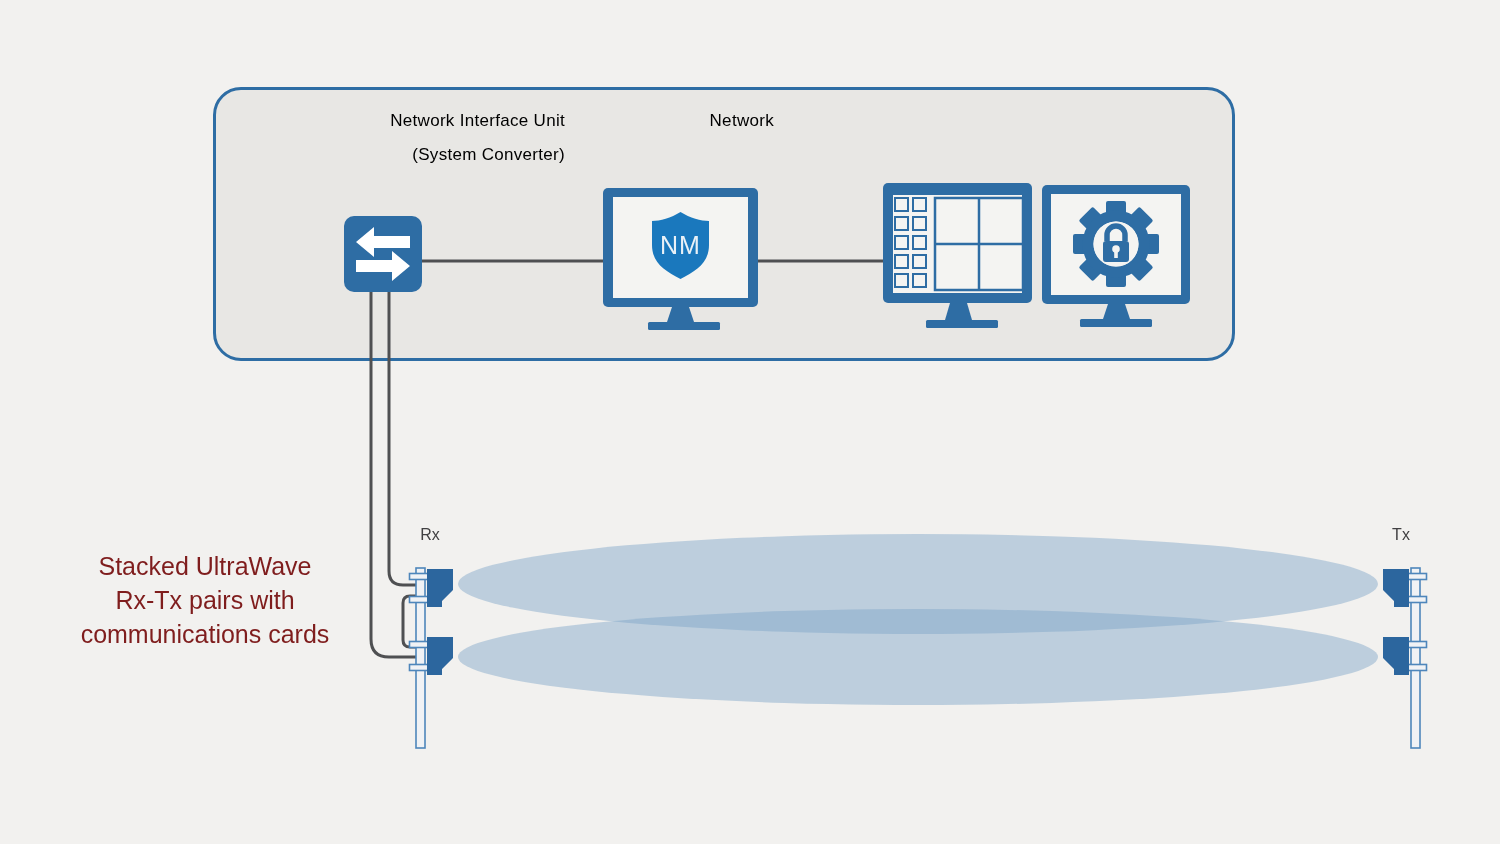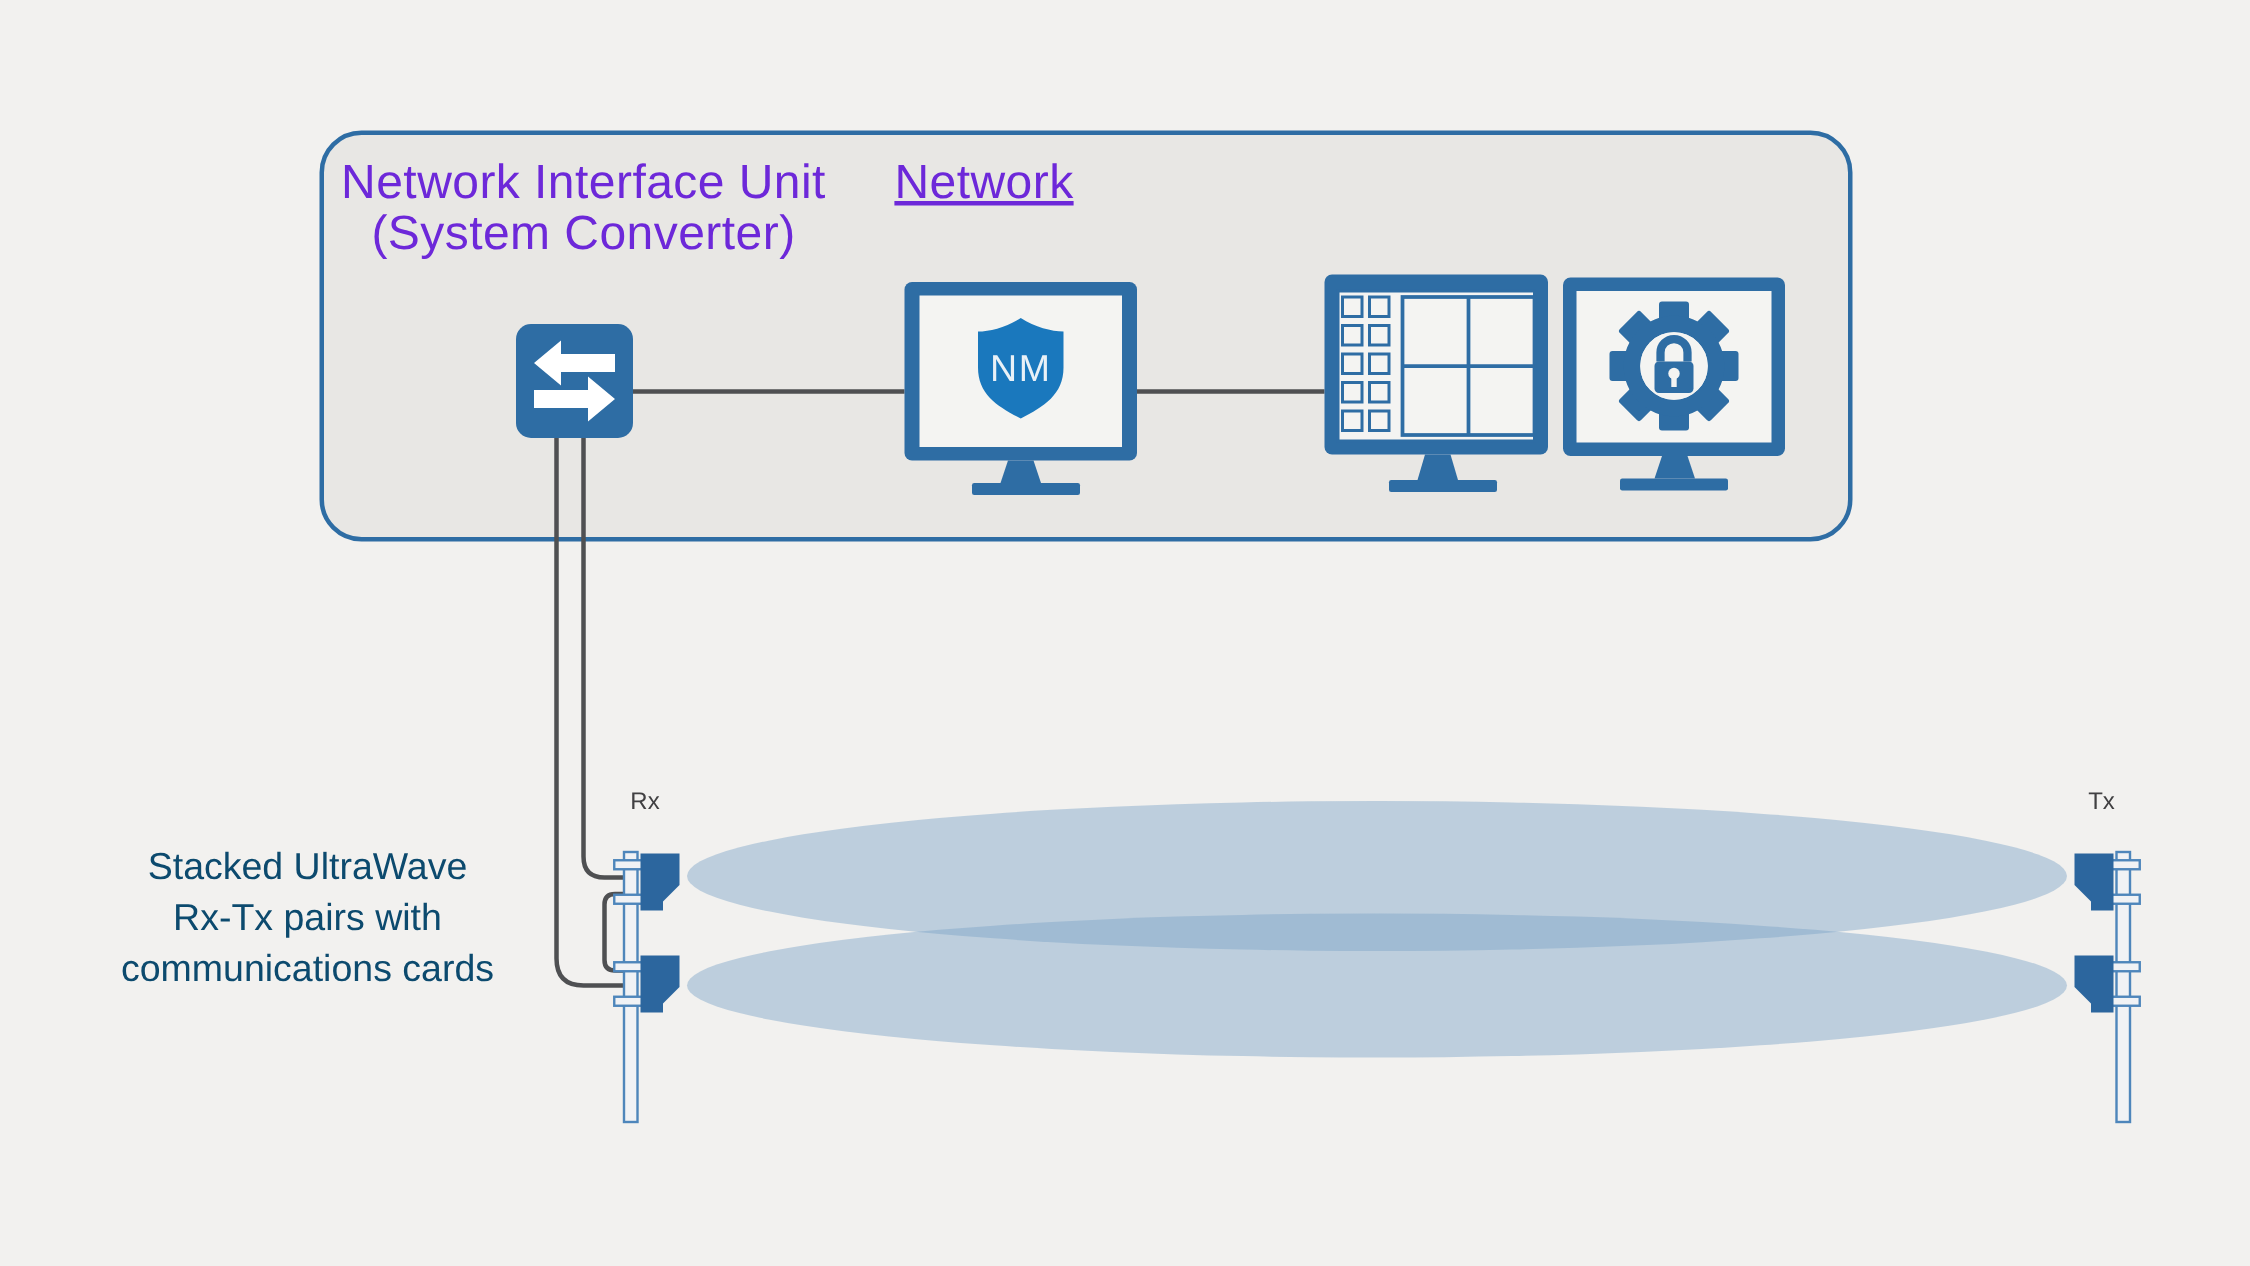--- a/index.html
+++ b/index.html
@@ -20,42 +20,42 @@
     width:1016px;height:268px;
     background:#e8e7e4;
     border:3px solid #2e6da4;
     border-radius:28px;
   }
   .layer{
     position:absolute;left:0;top:0;
   }
   .label{
     position:absolute;
-    text-align:center;
-    font-size:32px;
+    text-align:right;
+    font-size:17px;
     line-height:34px;
     letter-spacing:.3px;
-    color:#6d28d9;
+    color:#000000;
     white-space:nowrap;
   }
   .small-label{
     position:absolute;
     text-align:center;
     font-size:16px;
     line-height:28px;
     color:#414042;
   }
   .caption{
     position:absolute;
-    left:55px;top:561px;
+    left:55px;top:549px;
     width:300px;
     text-align:center;
     font-size:25px;
     line-height:34px;
-    color:#0c4a6e;
+    color:#7f1d1d;
   }
   svg text{
     font-family:"Liberation Sans", sans-serif;
   }
 </style>
 </head>
 <body>
 
 <div class="canvas">
 
@@ -163,21 +163,21 @@
       <path d="M1409,569 H1383 V590 L1394,601 V607 H1409 Z" fill="#2c669e"></path>
       <path d="M1409,637 H1383 V658 L1394,669 V675 H1409 Z" fill="#2c669e"></path>
     </g>
   </svg>
 
   <div class="label" style="left:213px;top:104px;width:352px;">
     <div>Network Interface Unit</div>
     <div>(System Converter)</div>
   </div>
 
-  <div class="label" style="left:566px;top:104px;width:180px;text-decoration:underline;">
+  <div class="label" style="left:594px;top:104px;width:180px;">
     <div>Network</div>
   </div>
 
   <div class="label" style="left:855px;top:104px;width:365px;">
   </div>
 
   <div class="caption">
     <div>Stacked UltraWave</div>
     <div>Rx-Tx pairs with</div>
     <div>communications cards</div>

